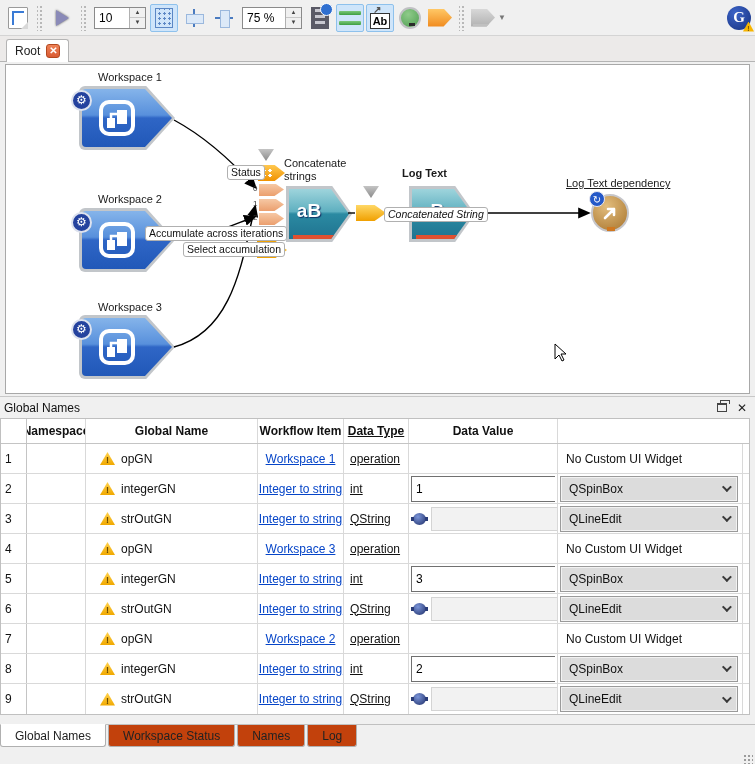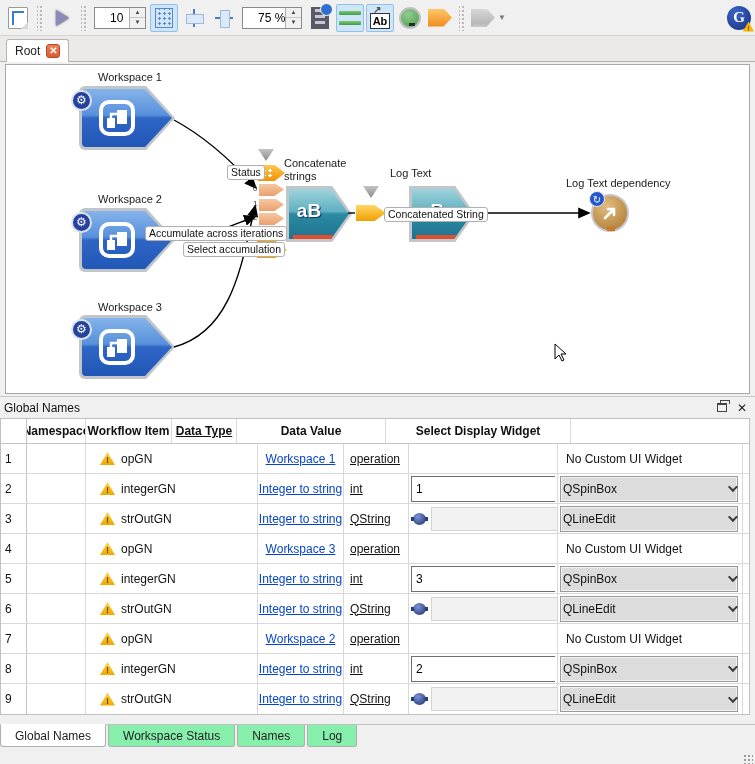--- a/index.html
+++ b/index.html
@@ -4,21 +4,21 @@
 <style>
   * { margin:0; padding:0; box-sizing:border-box; }
   html,body { width:755px; height:764px; font-family:"Liberation Sans", sans-serif; background:#f0f0f0; overflow:hidden; }
 
   
   .toolbar { height:36px; background:#f0f0f0; border-bottom:1px solid #d4d4d4; display:flex; align-items:center; padding:0 4px; gap:2px; }
   .tb-sep { width:6px; height:26px; margin:0 3px; background:radial-gradient(circle,#b8b8b8 1px,transparent 1.2px) 2px 0/4px 4px; }
   .tb-btn { height:28px; min-width:28px; display:flex; align-items:center; justify-content:center; border:1px solid transparent; border-radius:2px; }
   .tb-btn.active { background:#cfe5fa; border:1px solid #8ec1ec; }
   .tb-spin { display:flex; height:22px; border:1px solid #8a8a8a; background:#fff; align-items:stretch; margin:0 2px; }
-  .tb-spin input { width:34px; border:0; outline:none; font:12px "Liberation Sans",sans-serif; padding-left:15px; }
+  .tb-spin input { width:34px; border:0; outline:none; font:12px "Liberation Sans",sans-serif; padding-left:4px; }
   .tb-spin .wide { width:42px; }
   .spinbtns { width:16px; display:flex; flex-direction:column; border-left:1px solid #b0b0b0; }
   .spinbtns span { flex:1; font-size:6px; line-height:9px; text-align:center; color:#444; background:#f0f0f0; border-bottom:1px solid #c8c8c8; }
   .spinbtns span:last-child { border-bottom:0; }
 
   .icon-page { width:20px; height:22px; background:#fff; border:1px solid #9a9a9a; border-radius:1px; position:relative; }
   .icon-page::before { content:""; position:absolute; right:-1px; bottom:-1px; border-style:solid; border-width:0 0 7px 7px; border-color:transparent transparent #d8d8d8 transparent; }
   .icon-page::after { content:""; position:absolute; left:3px; top:3px; width:10px; height:12px; border-left:2px solid #3a7bd5; border-top:2px solid #3a7bd5; }
   .icon-play { width:0; height:0; border-style:solid; border-width:8px 0 8px 13px; border-color:transparent transparent transparent #8a8ab8; filter:drop-shadow(0 0 1px #555); }
   .icon-grid { width:18px; height:20px; border:1px solid #5b87c5; background:radial-gradient(circle,#5b87c5 1px,transparent 1.2px) 1px 2px/5px 5px; }
@@ -98,26 +98,26 @@
   .trow.head .cell { justify-content:center; font-weight:700; padding:0; }
   .warn { width:15px; height:13px; clip-path:polygon(50% 0,100% 100%,0 100%); background:linear-gradient(180deg,#ffd24d,#f0a800); position:relative; flex:none; }
   .warn::after { content:"!"; position:absolute; left:0; right:0; bottom:0; text-align:center; font:bold 9px "Liberation Sans",sans-serif; color:#6b4a00; }
   a.wlink { color:#0645c8; text-decoration:underline; font-size:12px; }
   .vspin { display:flex; width:100%; height:26px; border:1px solid #707070; background:#fff; }
   .vspin input { flex:1; border:0; outline:none; padding-left:4px; font:12px "Liberation Sans",sans-serif; }
   .globe { width:13px; height:12px; border-radius:50%; background:radial-gradient(circle at 38% 32%,#7a94d8,#1c2c66); flex:none; position:relative; margin:0 2px; }
   .globe::before, .globe::after { content:""; position:absolute; top:4px; width:3px; height:4px; background:#2a3c78; }
   .globe::before { left:-2px; } .globe::after { right:-2px; }
   .vline { flex:1; height:24px; background:#f2f2f2; border:1px solid #d4d4d4; margin-left:3px; }
-  .combo { display:flex; align-items:center; width:100%; height:26px; margin-right:2px; border:1px solid #9a9a9a; background:#dcdcdc; box-shadow:inset 0 0 0 1px #f2f2f2; padding:0 2px; }
+  .combo { display:flex; align-items:center; width:100%; height:26px; margin-right:2px; border:1px solid #9a9a9a; background:#dcdcdc; box-shadow:inset 0 0 0 1px #f2f2f2; padding:0 8px; }
   .combo .chev { margin-left:auto; width:7px; height:7px; border-right:2px solid #3a3a3a; border-bottom:2px solid #3a3a3a; transform:rotate(45deg) translateY(-2px); }
 
   
   .bottomtabs { height:23px; margin-top:9px; border-top:1px solid #c0c0c0; display:flex; align-items:stretch; background:#f0f0f0; }
-  .btab { padding:0 14px; font-size:12px; color:#222; display:flex; align-items:center; border:1px solid #b0b0b0; border-top:0; border-radius:0 0 3px 3px; margin-right:2px; background:#86efac; }
+  .btab { padding:0 14px; font-size:12px; color:#222; display:flex; align-items:center; border:1px solid #b0b0b0; border-top:0; border-radius:0 0 3px 3px; margin-right:2px; background:#c2410c; }
   .btab.active { background:#fff; border-top:1px solid #fff; margin-top:-1px; }
   .statusbar { height:19px; position:relative; }
   .grip { position:absolute; right:2px; bottom:2px; width:10px; height:10px; background:radial-gradient(circle,#9a9a9a 1px,transparent 1.3px) 0 0/4px 4px; }
 </style>
 </head>
 <body>
 
 <div class="toolbar">
   <div class="tb-btn">
       <span class="icon-page"></span>
@@ -251,31 +251,31 @@
   <div class="plabel" style="left:139px;top:161px;">Accumulate across iterations</div>
   <div class="port big" style="left:251px;top:161px;"></div>
   <div class="plabel" style="left:177px;top:177px;">Select accumulation</div>
   <div class="port big" style="left:251px;top:177px;"></div>
   <div class="ab-node" style="left:280px;top:121px;">
     <div class="ab-outline"></div>
     <div class="ab-body"></div>
     <div class="ab-text">aB</div>
   </div>
 
-  <div class="nlabel" style="left:384px;top:102px;">Log Text</div>
+  <div class="nlabel" style="left:396px;top:102px;font-weight:bold;">Log Text</div>
   <div class="tri-down" style="left:357px;top:121px;"></div>
   <div class="port big" style="left:350px;top:140px;"></div>
   <div class="ab-node" style="left:403px;top:121px;">
     <div class="ab-outline"></div>
     <div class="ab-body"></div>
     <div class="ab-text">aB</div>
   </div>
-  <div class="plabel" style="left:378px;top:142px;">Concatenated String</div>
-
-  <div class="nlabel" style="left:560px;top:112px;">Log Text dependency</div>
+  <div class="plabel" style="left:378px;top:142px;font-style:italic;">Concatenated String</div>
+
+  <div class="nlabel" style="left:560px;top:112px;text-decoration:underline;">Log Text dependency</div>
   <div class="dep-node" style="left:585px;top:129px;">
     <svg class="dep-arrow" width="16" height="16">
       <path d="M3,13 L12,4 M12,4 L6,4 M12,4 L12,10" stroke="#fff" stroke-width="2.6" fill="none" stroke-linecap="round"></path>
     </svg>
     <div class="dep-badge">↻</div>
   </div>
 
   <svg class="cursor" style="left:548px;top:278px;" width="14" height="20">
     <path d="M1,1 L1,16 L5,12 L8,18 L10,17 L7,11 L12,11 Z" fill="#fff" stroke="#000" stroke-width="1"></path>
   </svg>
@@ -286,24 +286,24 @@
   <div class="dock-icons">
     <span class="float-ico"></span>
     <span class="close-ico">✕</span>
   </div>
 </div>
 
 <div class="gtable">
   <div class="trow head">
     <div class="cell c-num"></div>
     <div class="cell c-ns">Namespace</div>
+    <div class="cell c-name">Global Name</div>
     <div class="cell c-item">Workflow Item</div>
     <div class="cell c-type">Data Type</div>
     <div class="cell c-value" style="justify-content:center;">Data Value</div>
-    <div class="cell c-widget" style="justify-content:center;">Select Display Widget</div>
   </div>
 
   <div class="trow">
     <div class="cell c-num">1</div>
     <div class="cell c-ns"></div>
     <div class="cell c-name">
         <span class="warn"></span>
         <span>opGN</span>
       </div>
     <div class="cell c-item">

